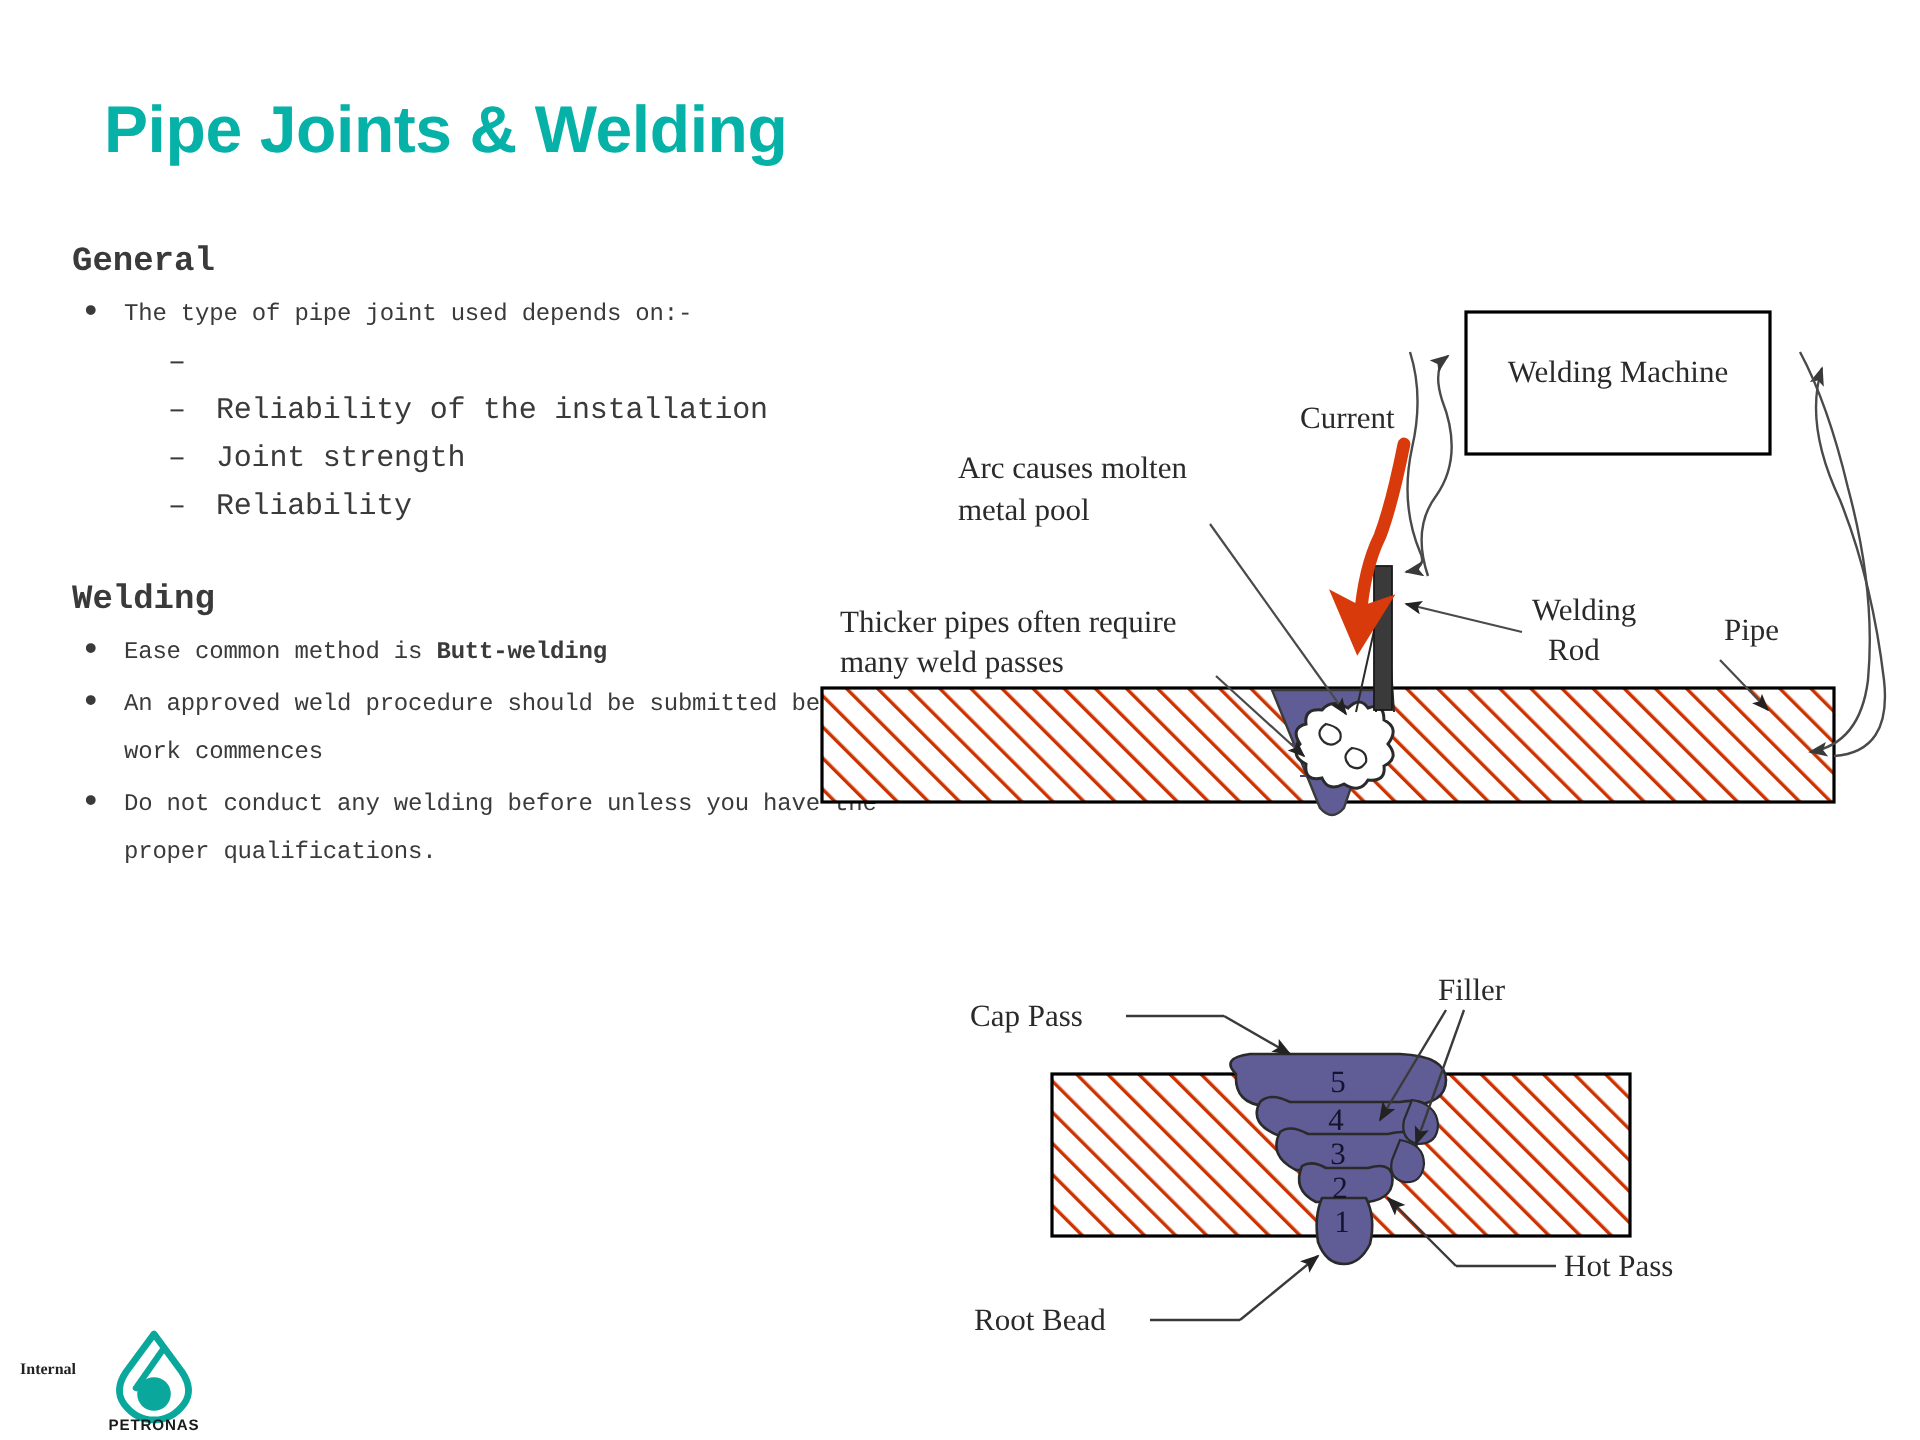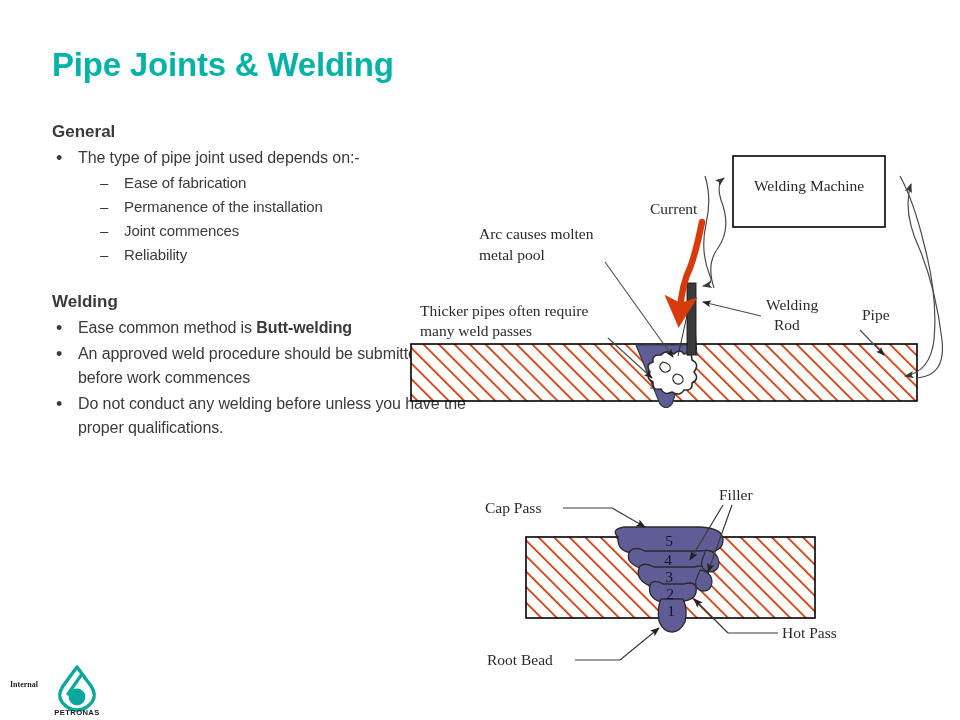--- a/index.html
+++ b/index.html
@@ -25,24 +25,24 @@
     font-size: 33px;
     font-weight: bold;
     color: #06B2A8;
     letter-spacing: -0.2px;
     white-space: nowrap;
   }
 
   
   #body-col {
     position: absolute;
-    left: 52px;
+    left: 36px;
     top: 122px;
     width: 420px;
-    font-family: Liberation Sans, sans-serif;
+    font-family: Liberation Mono, monospace;
     color: #3A3A3A;
   }
   .sec-head {
     font-size: 17px;
     font-weight: bold;
     color: #3A3A3A;
     margin: 0 0 4px 0;
     letter-spacing: 0px;
   }
   .gap { height: 24px; }
@@ -55,21 +55,21 @@
     width: 26px;
     flex: 0 0 26px;
     font-size: 18px;
     line-height: 24px;
     color: #3A3A3A;
     text-align: left;
     padding-left: 4px;
     box-sizing: border-box;
   }
   .bullet-text {
-    font-size: 16px;
+    font-size: 12px;
     line-height: 24px;
     color: #3A3A3A;
     letter-spacing: -0.1px;
   }
   .sub-row {
     display: flex;
     align-items: flex-start;
     margin: 0 0 2px 0;
     padding-left: 48px;
   }
@@ -124,29 +124,28 @@
 
     <div class="sec-head">General</div>
 
     <div class="bullet-row">
       <span class="bullet-mark">•</span>
       <span class="bullet-text">The type of pipe joint used depends on:-</span>
     </div>
 
     <div class="sub-row">
       <span class="sub-mark">–</span>
-      <span class="sub-text">Ease of fabrication</span>
     </div>
     <div class="sub-row">
       <span class="sub-mark">–</span>
-      <span class="sub-text">Permanence of the installation</span>
+      <span class="sub-text">Reliability of the installation</span>
     </div>
     <div class="sub-row">
       <span class="sub-mark">–</span>
-      <span class="sub-text">Joint commences</span>
+      <span class="sub-text">Joint strength</span>
     </div>
     <div class="sub-row">
       <span class="sub-mark">–</span>
       <span class="sub-text">Reliability</span>
     </div>
 
     <div class="gap"></div>
 
     <div class="sec-head">Welding</div>
 

